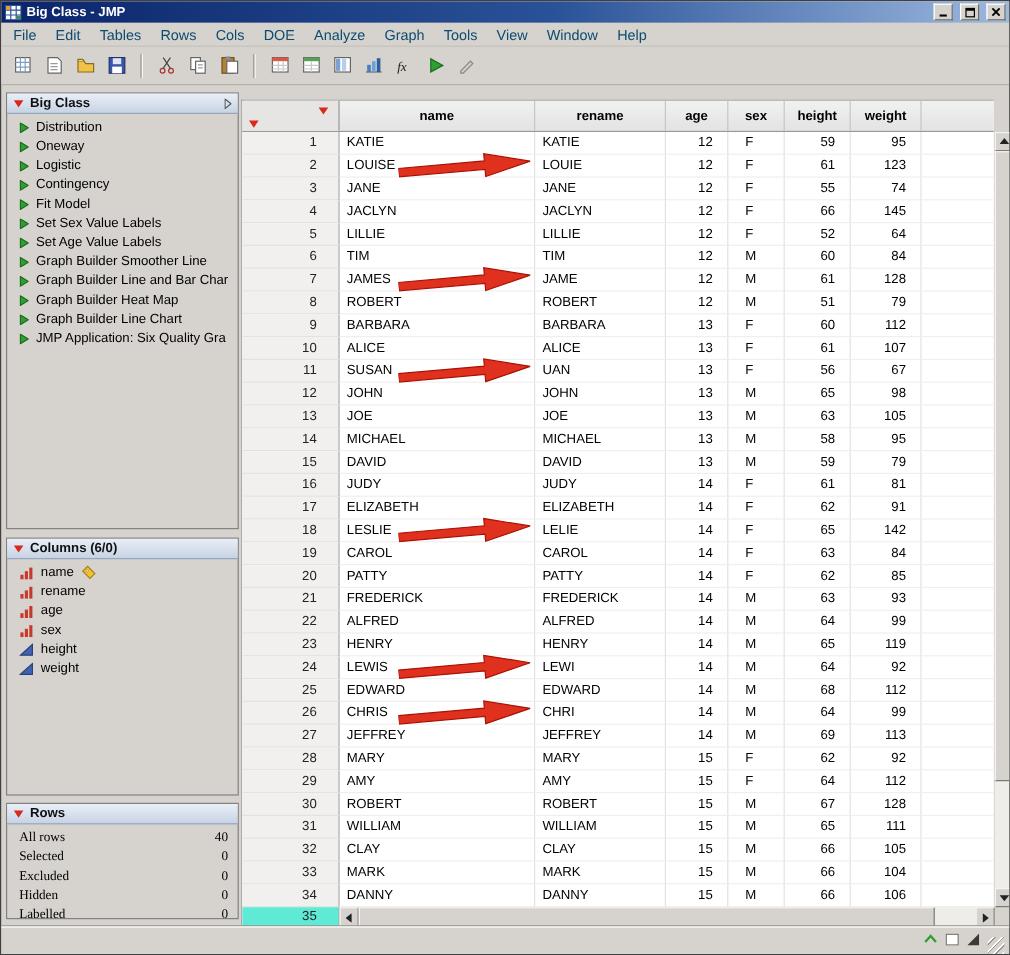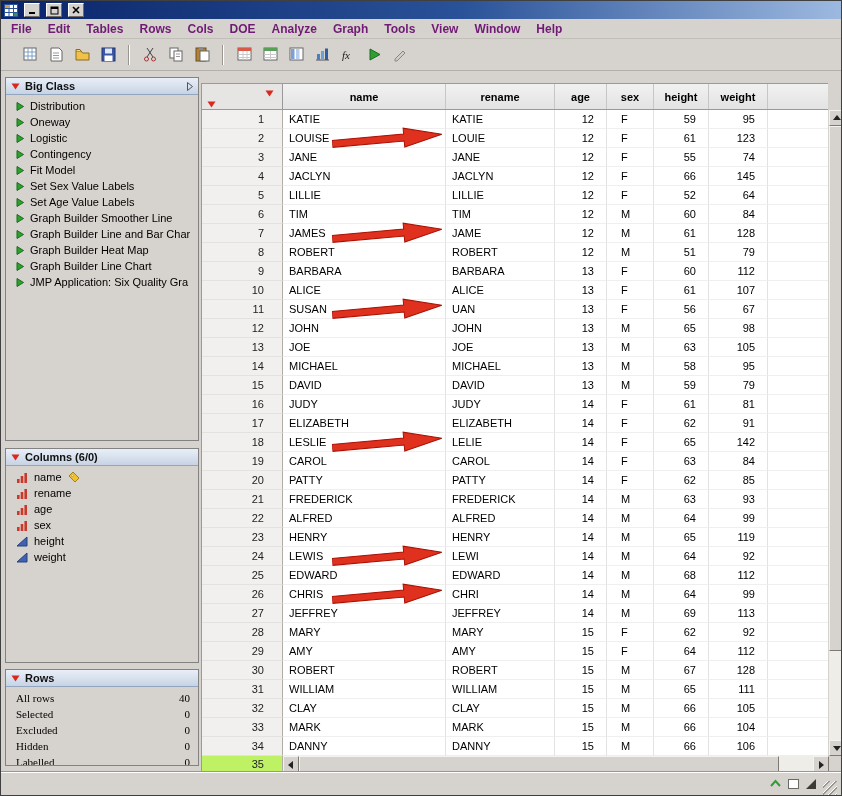--- a/index.html
+++ b/index.html
@@ -14,24 +14,24 @@
     background:linear-gradient(90deg,#0a246a 0%, #2a5298 55%, #9db9e0 100%);
     display:flex; align-items:center; padding:0 3px; gap:4px;
   }
   .app-icon{ width:14px; height:13px; display:flex; }
   .title-text{ flex:1; color:#fff; font-size:11px; font-weight:700; white-space:nowrap; }
   .win-btn{ width:16px; height:14px; background:#d6d3ce; border:1px solid;
     border-color:#fff #6f6b63 #6f6b63 #fff; display:flex; align-items:center; justify-content:center; margin-left:2px; padding:0;}
   
   .menubar{ position:absolute; top:18px; left:0; right:0; height:20px; display:flex;
     align-items:center; padding-left:2px; background:#d6d3ce; border-bottom:1px solid #c2bfb8;}
-  .menu-item{ padding:2px 8px; font-size:12px; font-weight:700; color:#701a75; cursor:default;}
+  .menu-item{ padding:2px 8px; font-size:12px; font-weight:400; color:#0c4a6e; cursor:default;}
   
   .toolbar{ position:absolute; top:38px; left:0; right:0; height:32px; display:flex;
-    align-items:center; padding-left:17px; gap:2px; background:#d6d3ce; border-bottom:1px solid #b3b0a9;}
+    align-items:center; padding-left:6px; gap:2px; background:#d6d3ce; border-bottom:1px solid #b3b0a9;}
   .tb-btn{ width:24px; height:24px; border:1px solid transparent; background:transparent; padding:0;
     display:flex; align-items:center; justify-content:center;}
   .tb-ic{ display:flex; }
   .tb-sep{ width:2px; height:20px; border-left:1px solid #9a968f; border-right:1px solid #fff; margin:0 6px;}
   
   .panel{ position:absolute; left:4px; width:194px; background:#d6d3ce; border:1px solid #828282;}
   #panel-table{ top:76px; height:364px; }
   #panel-columns{ top:447px; height:215px; }
   #panel-rows{ top:668px; height:97px; }
   .panel-header{ height:17px; background:linear-gradient(#e9eff8,#c7d3e4); border-bottom:1px solid #93a6c0;
@@ -58,21 +58,21 @@
   .c-num{ width:81px; } .c-name{ width:163px; } .c-rename{ width:109px; } .c-age{ width:52px; }
   .c-sex{ width:47px; } .c-height{ width:55px; } .c-weight{ width:59px; } .c-fill{ flex:1; border-right:none;}
   .cell.c-num{ background:#f1f0ee; border-right:1px solid #b0ada6; border-bottom:1px solid #e3e2df;
     justify-content:flex-end; padding-right:18px; color:#222;}
   .cell.num{ justify-content:flex-end; padding-right:12px; }
   .cell.c-sex{ padding-left:14px; }
   #arrow-layer{ position:absolute; inset:0; pointer-events:none; }
   .arrow{ position:absolute; left:130px; width:112px; height:22px; transform:rotate(-5deg); }
   
   #bottom-strip{ position:absolute; left:0; top:672px; width:627px; height:17px; display:flex; background:#fff;}
-  .strip-num{ width:81px; background:#bef264; border-right:1px solid #b0ada6; font-size:11px; color:#222;
+  .strip-num{ width:81px; background:#5eead4; border-right:1px solid #b0ada6; font-size:11px; color:#222;
     display:flex; justify-content:flex-end; align-items:flex-start; padding:2px 18px 0 0;}
   
   .sb-btn{ background:#d6d3ce; border:1px solid; border-color:#f4f3f1 #7d7a73 #7d7a73 #f4f3f1;
     display:flex; align-items:center; justify-content:center; padding:0;}
   .sb-track{ background:#efede8; position:relative; flex:1;}
   .sb-thumb{ position:absolute; background:#d6d3ce; border:1px solid; border-color:#f4f3f1 #7d7a73 #7d7a73 #f4f3f1;}
   #hscroll{ flex:1; display:flex; height:17px;}
   #hscroll .sb-btn{ width:16px; height:17px;}
   #hscroll .sb-thumb{ left:0; top:0; bottom:0; width:480px;}
   #vscroll{ position:absolute; left:627px; top:26px; width:15px; height:646px; display:flex; flex-direction:column;}
@@ -93,20 +93,21 @@
 
   <div class="titlebar">
     <span class="app-icon">
       <svg width="14" height="13" viewBox="0 0 14 13">
           <rect x="0.5" y="0.5" width="13" height="12" fill="#fff" stroke="#2a5298"></rect>
           <path d="M0.5 4.5h13M0.5 8.5h13M5 0.5v12M9.5 0.5v12" stroke="#2a5298"></path>
           <rect x="1" y="1" width="3.5" height="3" fill="#e39b2d"></rect>
           <rect x="10" y="9" width="3.5" height="3" fill="#3a8f5a"></rect>
         </svg>
     </span>
+    <span class="title-text">Big Class - JMP</span>
     <button class="win-btn" title="minimize">
       <svg width="8" height="8">
           <path d="M1 7h6" stroke="#000" stroke-width="2"></path>
         </svg>
     </button>
     <button class="win-btn" title="maximize">
       <svg width="9" height="9">
           <rect x="1" y="1" width="7" height="7" fill="none" stroke="#000"></rect>
           <path d="M1 2h7" stroke="#000" stroke-width="2"></path>
         </svg>

